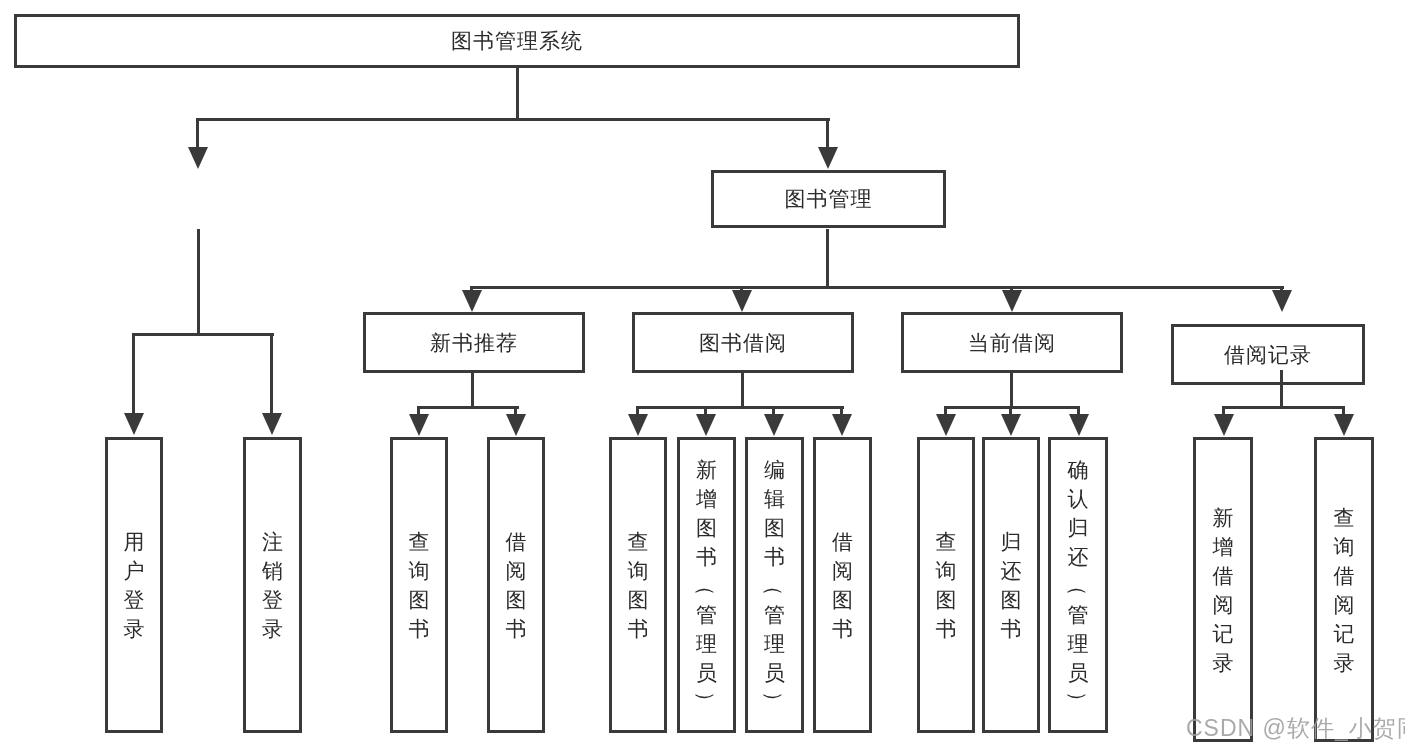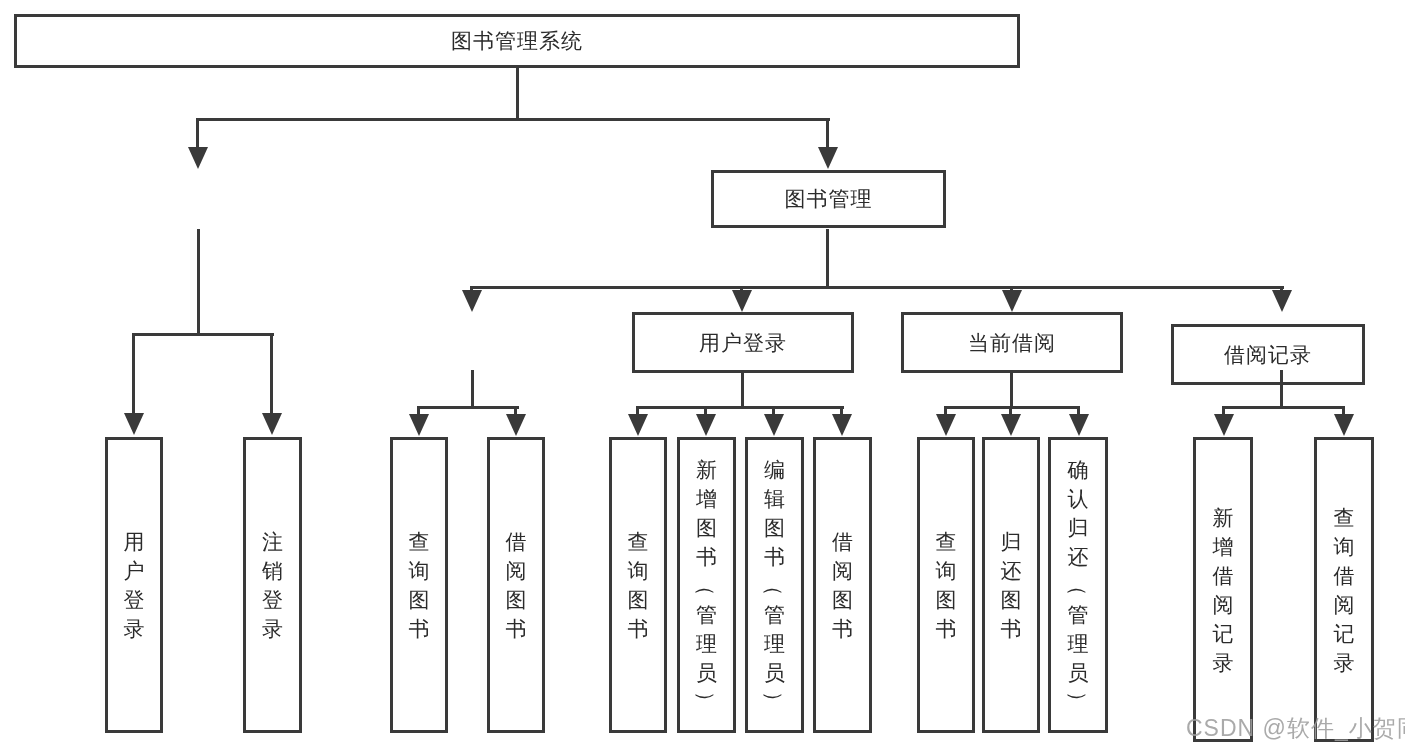--- a/index.html
+++ b/index.html
@@ -82,21 +82,22 @@
   <div class="hline" style="left:470px;top:286px;width:814px"></div>
   <div class="vline" style="left:470px;top:286px;height:8px"></div>
   <div class="tri" style="left:462px;top:290px"></div>
   <div class="vline" style="left:740px;top:286px;height:8px"></div>
   <div class="tri" style="left:732px;top:290px"></div>
   <div class="vline" style="left:1010px;top:286px;height:8px"></div>
   <div class="tri" style="left:1002px;top:290px"></div>
   <div class="vline" style="left:1280px;top:286px;height:8px"></div>
   <div class="tri" style="left:1272px;top:290px"></div>
 
-  <div class="box" style="left:632px;top:312px;width:222px;height:61px">用户登录</div>
+  <div class="box" style="left:363px;top:312px;width:222px;height:61px">新书推荐</div>
+  <div class="box" style="left:632px;top:312px;width:222px;height:61px">图书借阅</div>
   <div class="box" style="left:901px;top:312px;width:222px;height:61px">当前借阅</div>
   <div class="box" style="left:1171px;top:324px;width:194px;height:61px">借阅记录</div>
 
   <div class="vline" style="left:471px;top:370px;height:39px"></div>
   <div class="hline" style="left:417px;top:406px;width:102px"></div>
   <div class="vline" style="left:417px;top:406px;height:10px"></div>
   <div class="tri" style="left:409px;top:414px"></div>
   <div class="vline" style="left:514px;top:406px;height:10px"></div>
   <div class="tri" style="left:506px;top:414px"></div>
 

